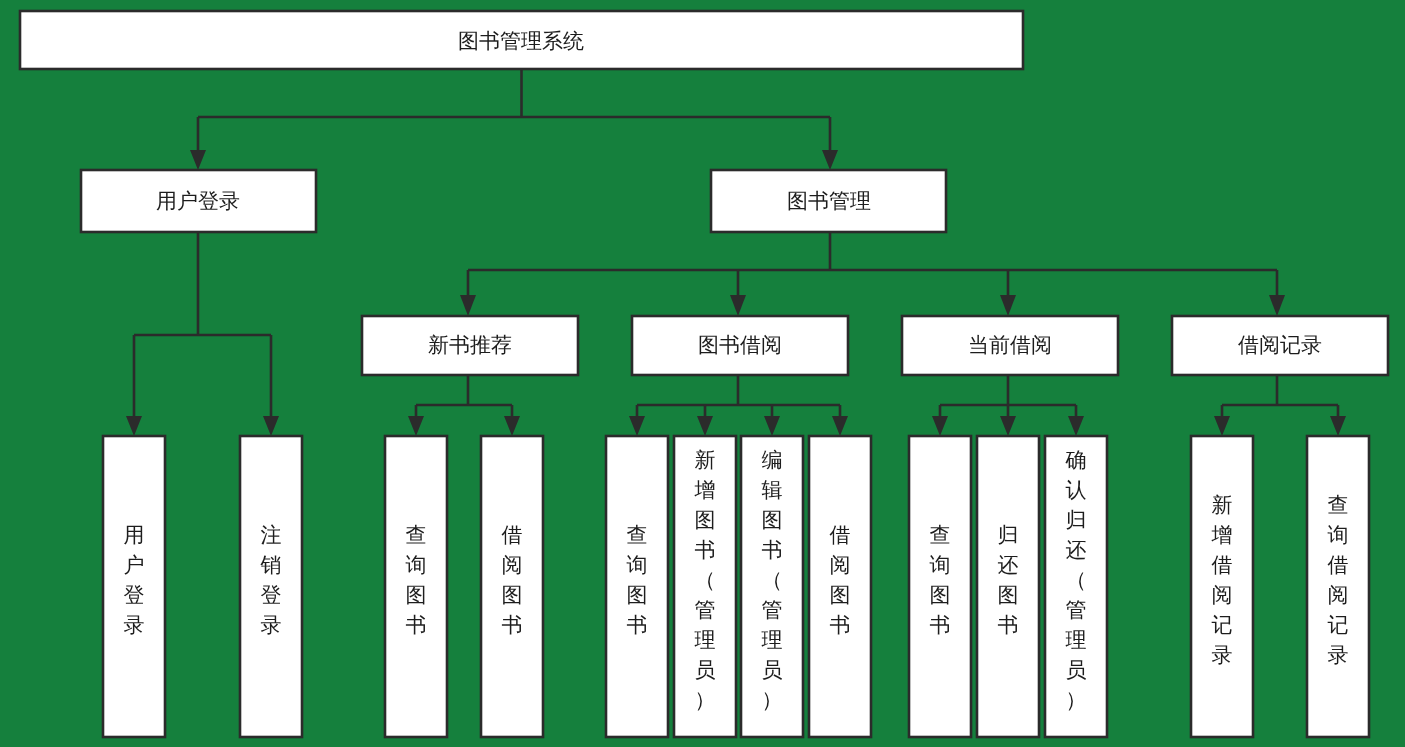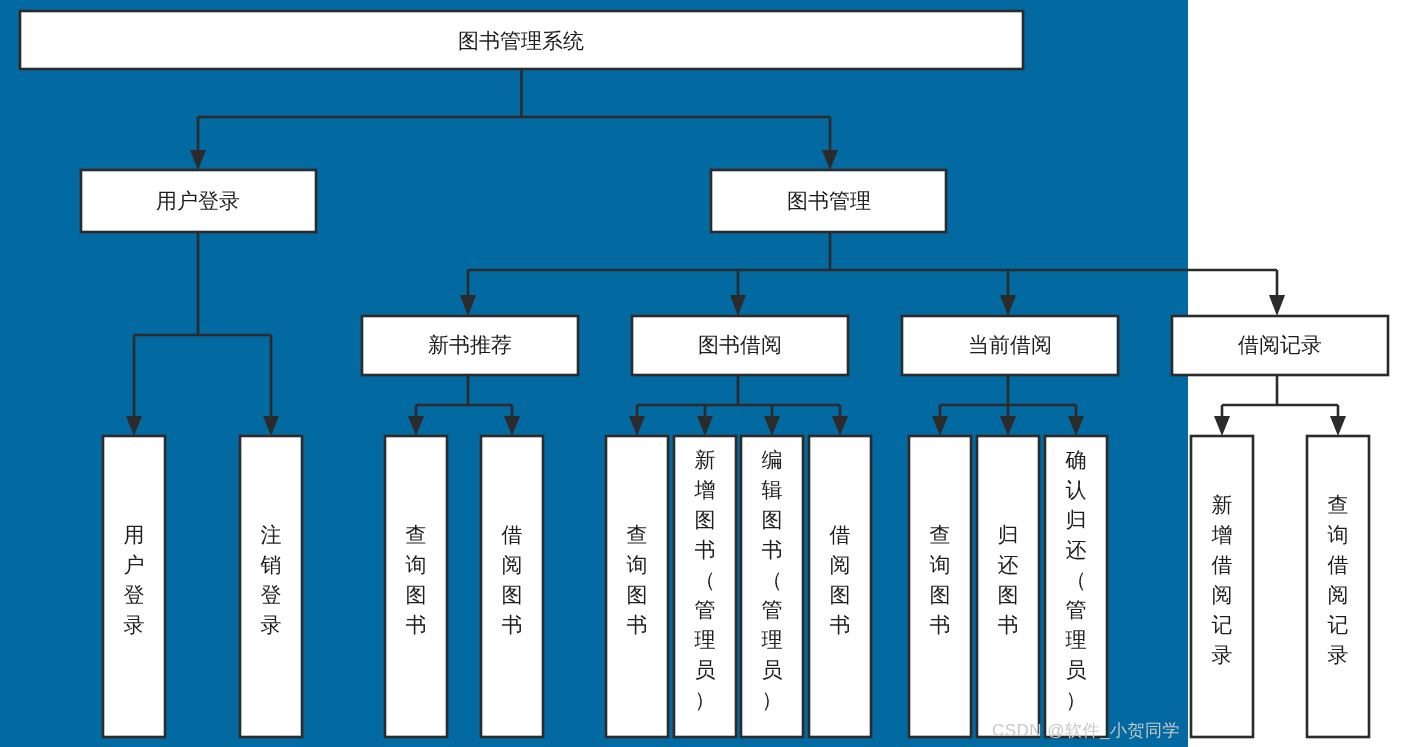--- a/index.html
+++ b/index.html
@@ -9,23 +9,23 @@
     background: #ffffff;
   }
   body {
     width: 1405px;
     height: 747px;
     overflow: hidden;
     font-family: "Liberation Sans", "DejaVu Sans", sans-serif;
   }
   #diagram-root {
     position: relative;
-    width: 1188px;
+    width: 1405px;
     height: 747px;
-    background: #0369a1;
+    background: #15803d;
   }
   svg#tree-svg {
     position: absolute;
     top: 0;
     left: 0;
     width: 1405px;
     height: 747px;
     display: block;
   }
   .node-box {
@@ -242,14 +242,13 @@
       <rect class="node-box" x="1191" y="436" width="62" height="301"></rect>
       <text class="node-label-v" x="1222" y="512"><tspan x="1222" y="512">新</tspan><tspan x="1222" y="542">增</tspan><tspan x="1222" y="572">借</tspan><tspan x="1222" y="602">阅</tspan><tspan x="1222" y="632">记</tspan><tspan x="1222" y="662">录</tspan></text>
     </g>
     <g>
       <rect class="node-box" x="1307" y="436" width="62" height="301"></rect>
       <text class="node-label-v" x="1338" y="512"><tspan x="1338" y="512">查</tspan><tspan x="1338" y="542">询</tspan><tspan x="1338" y="572">借</tspan><tspan x="1338" y="602">阅</tspan><tspan x="1338" y="632">记</tspan><tspan x="1338" y="662">录</tspan></text>
     </g>
 
   </svg>
 
-  <div class="watermark-text">CSDN @软件_小贺同学</div>
 </div>
 
 </body></html>

